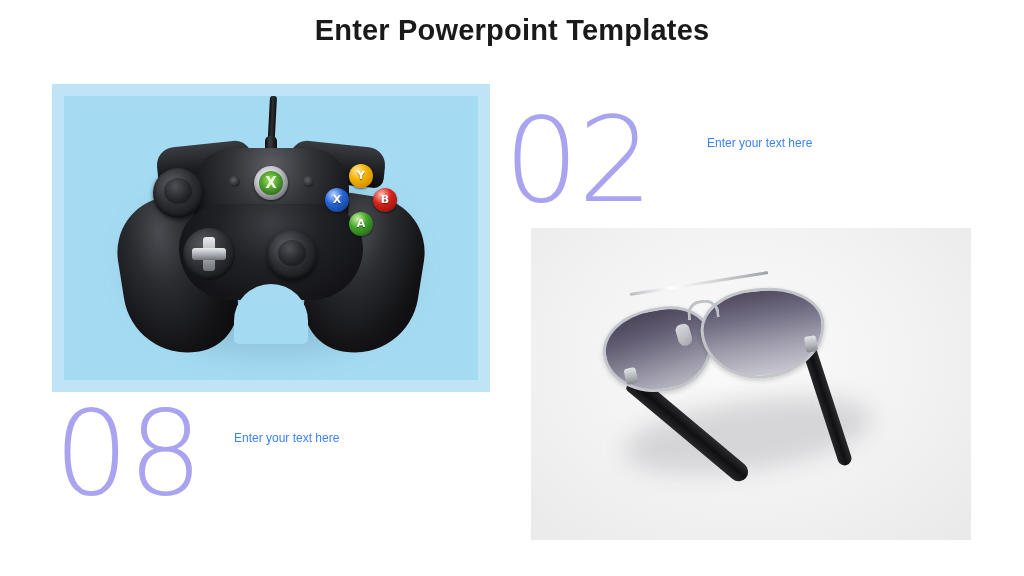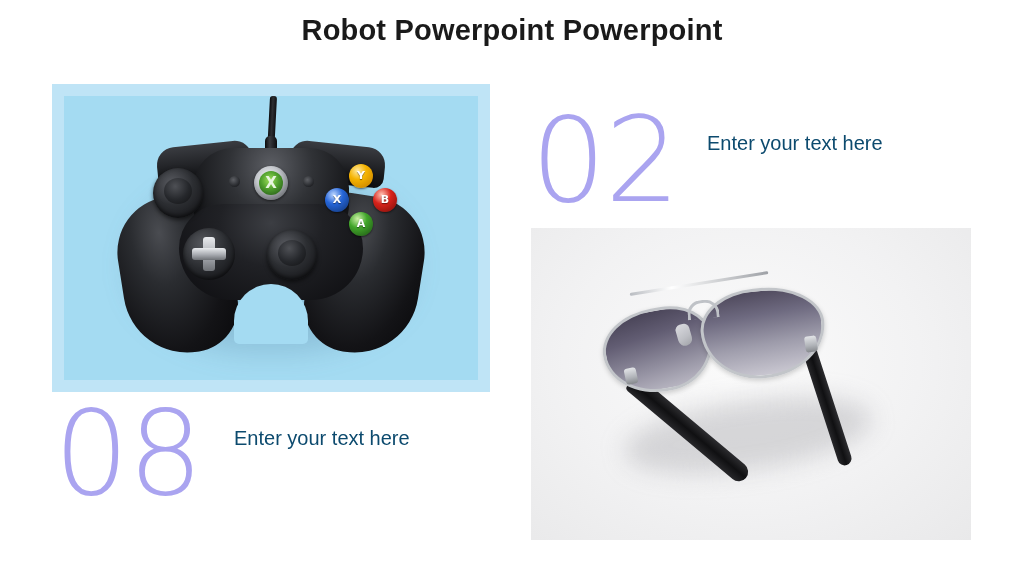--- a/index.html
+++ b/index.html
@@ -40,28 +40,28 @@
     position: absolute;
     font-family: "DejaVu Sans", sans-serif;
     font-weight: 300;
     font-size: 118px;
     line-height: 118px;
     color: #aaa4f0;
     letter-spacing: -1px;
     user-select: none;
   }
   .index-num.n01 { left: 54px;  top: 394px; }
-  .index-num.n02 { left: 531px; top: 101px; }
+  .index-num.n02 { left: 504px; top: 101px; }
 
   
   .caption {
     position: absolute;
     font-family: "Liberation Sans", sans-serif;
-    font-size: 20px;
-    color: #0c4a6e;
+    font-size: 12px;
+    color: #3b82f6;
     line-height: 20px;
     white-space: nowrap;
   }
   .caption.c01 { left: 234px; top: 428px; }
   .caption.c02 { left: 707px; top: 133px; }
 
   
   .photo-controller {
     position: absolute;
     left: 52px;
@@ -418,21 +418,21 @@
     border-radius: 3px;
   }
   .sg-hinge.near { left: 32px;  top: 88px;  transform: rotate(-12deg); }
   .sg-hinge.far  { left: 212px; top: 56px;  transform: rotate(-8deg); }
 </style>
 </head>
 <body>
 
 <div class="slide">
 
-  <div class="slide-title">Robot Powerpoint Powerpoint</div>
+  <div class="slide-title">Enter Powerpoint Templates</div>
 
   <div class="photo-controller">
     <div class="pc-inner">
 
       <div class="gc-cable"></div>
       <div class="gc-cable-boot"></div>
 
       <div class="gc-wrap">
         <div class="gc-shadow"></div>
         <div class="gc-shoulder left"></div>

